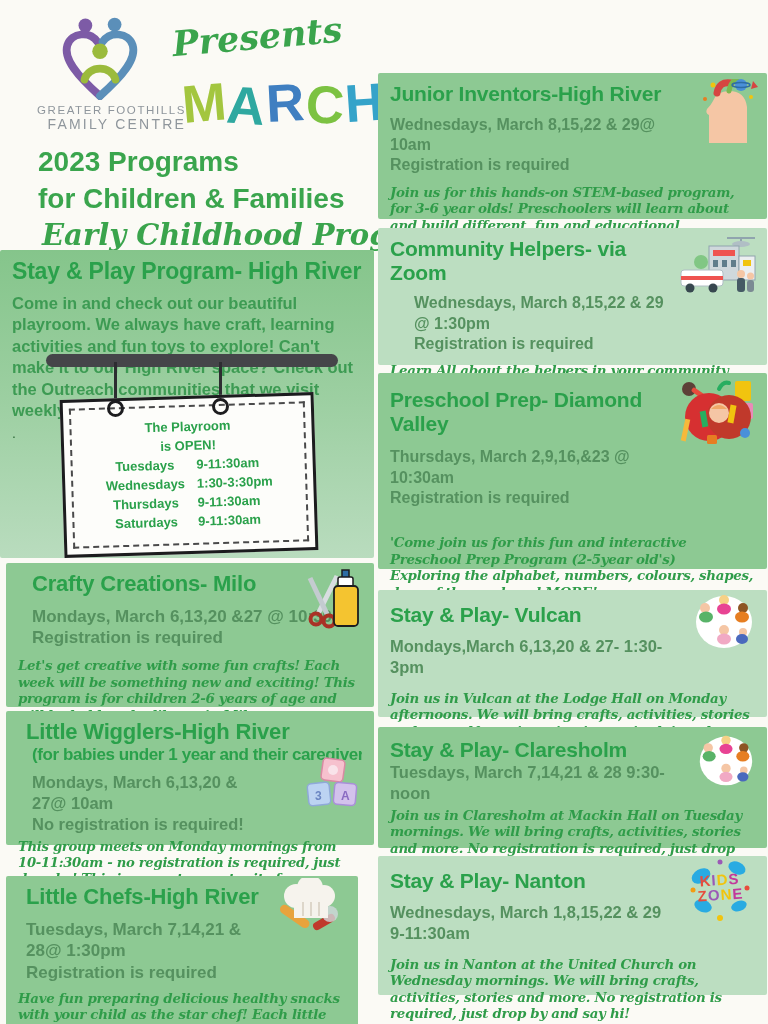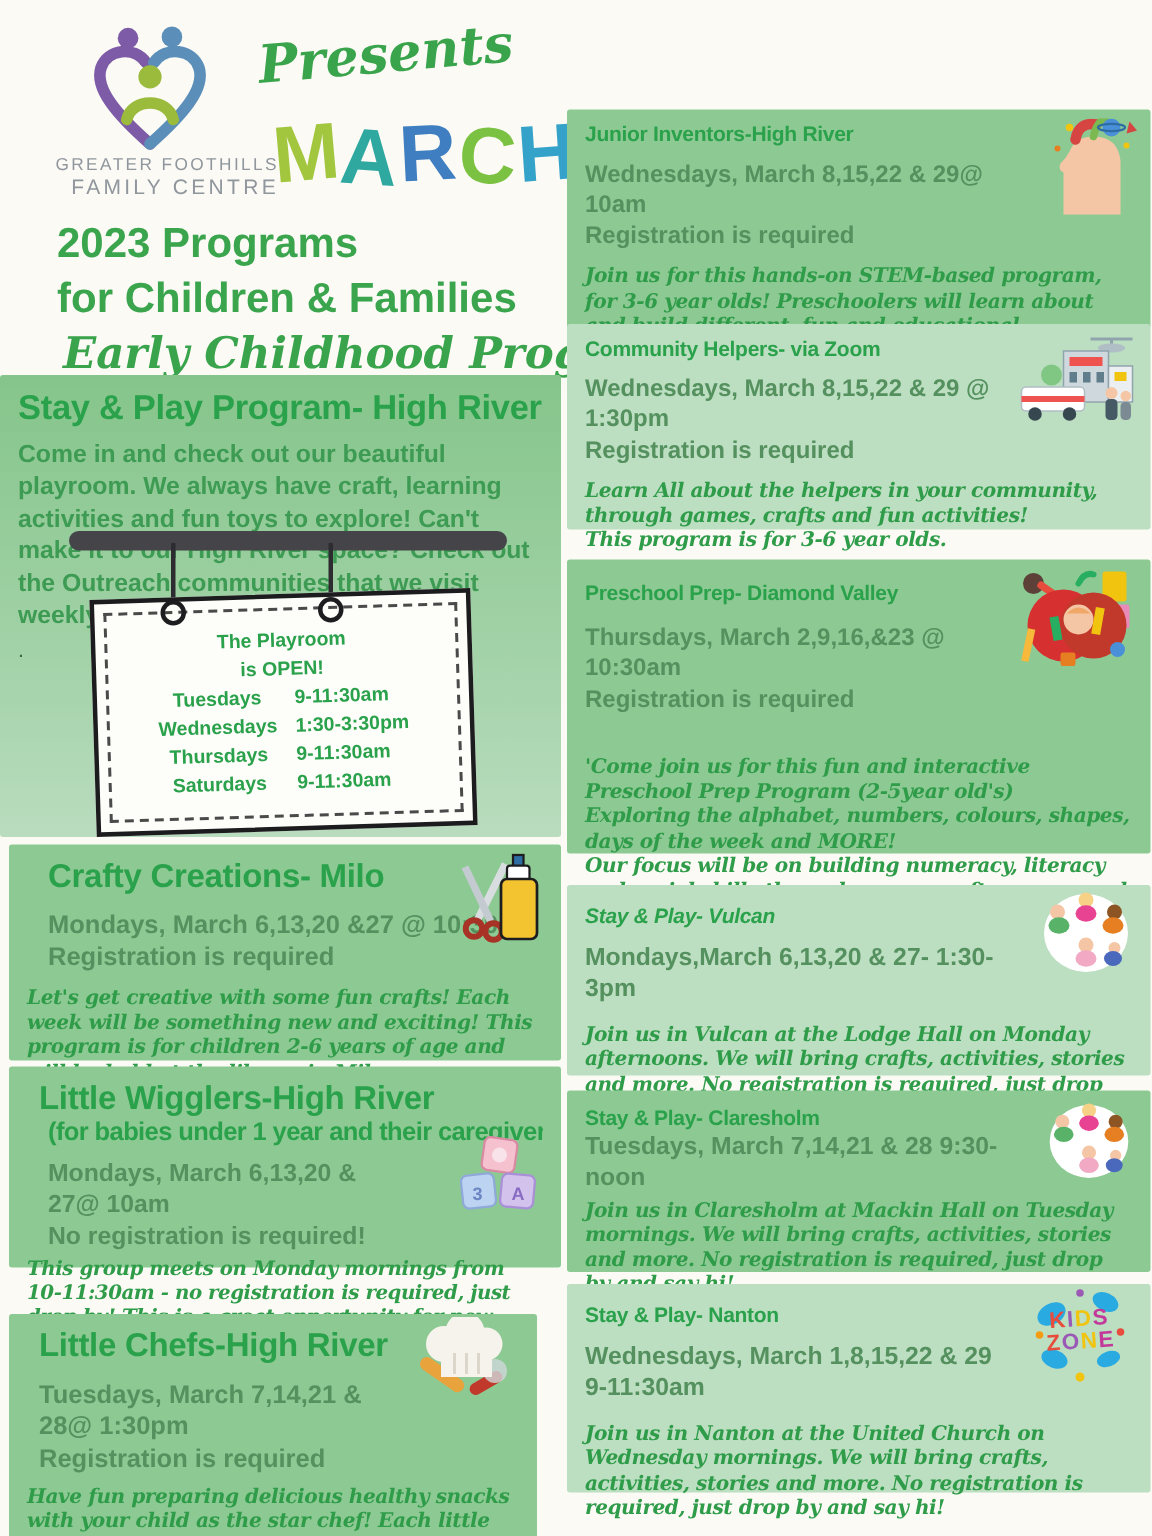--- a/index.html
+++ b/index.html
@@ -3,21 +3,21 @@
 <meta charset="utf-8">
 <style>
   html,body{margin:0;padding:0;}
   .page{position:relative;width:768px;height:1024px;background:#fbfaf5;overflow:hidden;
         font-family:"Liberation Sans",sans-serif;}
   .card{position:absolute;border-radius:2px;box-sizing:border-box;padding:9px 12px;}
   .g-med{background:#8dc993;}
   .g-light{background:#bcdec1;}
 
   .card-title{font-weight:bold;color:#2aa14b;font-size:22px;letter-spacing:-0.2px;line-height:1.12;}
-  .right-col .card-title{font-size:14px;}
+  .right-col .card-title{font-size:21px;}
   .title2{font-weight:bold;color:#2aa14b;font-size:17px;letter-spacing:-0.4px;white-space:nowrap;overflow:hidden;}
   .card-sched{font-weight:bold;color:#55915f;font-size:16.5px;line-height:1.28;margin-top:9px;}
   .card-desc{font-family:"DejaVu Serif",serif;font-style:italic;font-weight:bold;color:#2f9c49;
              font-size:13.4px;line-height:1.23;margin-top:8px;letter-spacing:-0.3px;}
   .card-desc p{margin:0;}
   .note{font-family:"DejaVu Serif",serif;font-weight:bold;color:#3f8a4d;font-size:11.3px;margin-top:3px;letter-spacing:-0.3px;}
   .pad-icon{padding-right:86px;}
   .icon{position:absolute;}
 
   
@@ -178,23 +178,23 @@
         <path d="M46,12 Q48,2 54,0" fill="none" stroke="#7cb950" stroke-width="5" stroke-linecap="round"></path>
         <circle cx="58" cy="6" r="6" fill="#4a90d9"></circle>
         <ellipse cx="58" cy="6" rx="9" ry="2.4" fill="none" stroke="#2e6da4" stroke-width="1.5"></ellipse>
         <path d="M70,2 L75,8 L68,10 Z" fill="#d64541"></path>
         <circle cx="30" cy="6" r="2.5" fill="#f1c40f"></circle>
         <circle cx="68" cy="18" r="2" fill="#f1c40f"></circle>
         <circle cx="22" cy="20" r="2" fill="#e67e22"></circle>
       </svg>
     </div>
 
-    <div class="card g-light" style="left:378px;top:216px;width:389px;height:137px;">
+    <div class="card g-light" style="left:378px;top:228px;width:389px;height:137px;">
       <div class="card-title pad-icon">Community Helpers- via Zoom</div>
-      <div class="card-sched pad-icon" style="font-size:16px;">
+      <div class="card-sched pad-icon" style="font-size:16px;margin-left:24px;">
         <div>Wednesdays, March 8,15,22 &amp; 29 @ 1:30pm</div>
         <div>Registration is required</div>
       </div>
       <div class="card-desc">
         <p>Learn All about the helpers in your community, through games, crafts and fun activities!</p>
         <p>This program is for 3-6 year olds.</p>
       </div>
       <svg class="icon" style="right:6px;top:4px;" width="86" height="66" viewBox="0 0 86 66">
         <line x1="52" y1="6" x2="80" y2="6" stroke="#90a4ae" stroke-width="2"></line>
         <line x1="66" y1="6" x2="66" y2="11" stroke="#90a4ae" stroke-width="2"></line>
@@ -241,21 +241,21 @@
         <path d="M32,32 Q40,24 48,32" fill="#f0a868"></path>
         <rect x="50" y="28" width="6" height="18" fill="#f1c40f" transform="rotate(10 53 37)"></rect>
         <rect x="22" y="34" width="6" height="16" fill="#27ae60" transform="rotate(-10 25 42)"></rect>
         <rect x="4" y="42" width="5" height="22" fill="#f6b93b" transform="rotate(12 6 53)"></rect>
         <circle cx="66" cy="56" r="5" fill="#4a90d9"></circle>
         <rect x="28" y="58" width="10" height="9" rx="1.5" fill="#e67e22"></rect>
       </svg>
     </div>
 
     <div class="card g-light" style="left:378px;top:590px;width:389px;height:127px;">
-      <div class="card-title pad-icon" style="margin-top:4px;font-style:italic;">Stay &amp; Play- Vulcan</div>
+      <div class="card-title pad-icon" style="margin-top:4px;">Stay &amp; Play- Vulcan</div>
       <div class="card-sched pad-icon" style="font-size:16.5px;">
         <div>Mondays,March 6,13,20 &amp; 27- 1:30-3pm</div>
       </div>
       <div class="card-desc" style="margin-top:12px;">Join us in Vulcan at the Lodge Hall on Monday afternoons. We will bring crafts, activities, stories and more. No registration is required, just drop by and say hi!</div>
       <svg class="icon" style="right:12px;top:0;" width="62" height="62" viewBox="0 0 62 62">
         <ellipse cx="31" cy="32" rx="28" ry="26" fill="#ffffff"></ellipse>
         <circle cx="31" cy="10" r="5" fill="#f6d186"></circle>
           <ellipse cx="31" cy="19" rx="7" ry="5.5" fill="#e84393"></ellipse>
         <circle cx="50" cy="18" r="5" fill="#8d5524"></circle>
           <ellipse cx="49" cy="27" rx="7" ry="5.5" fill="#e67e22"></ellipse>

